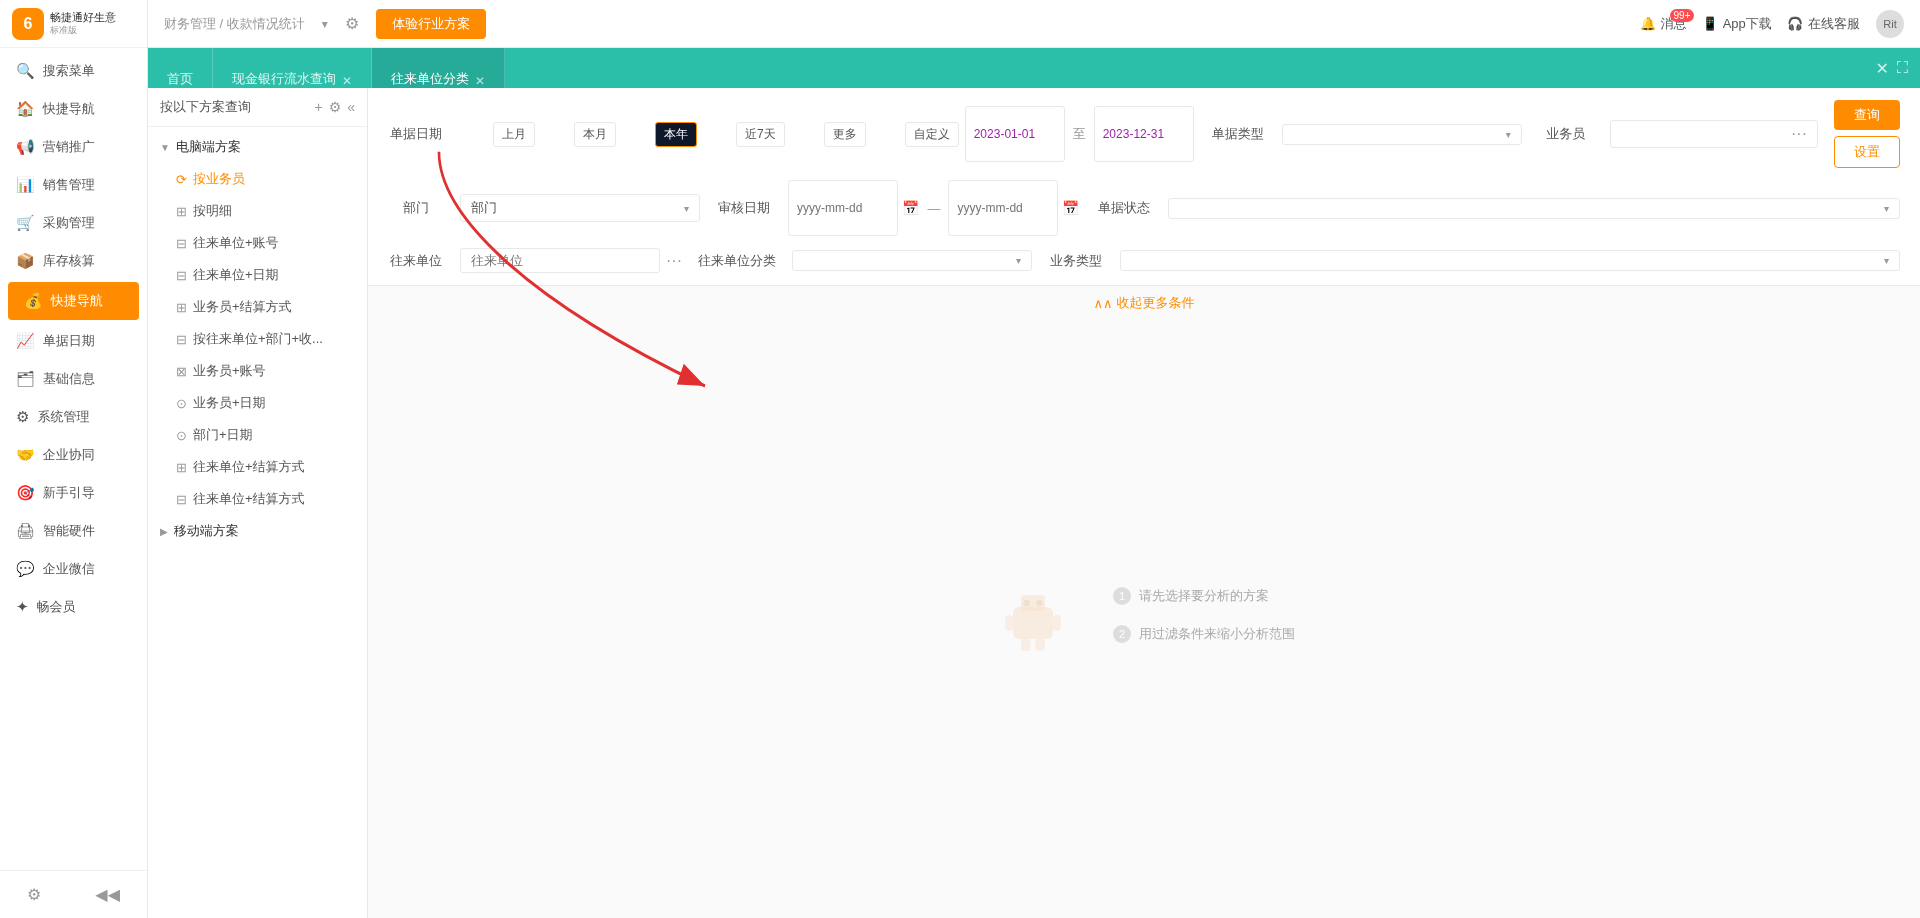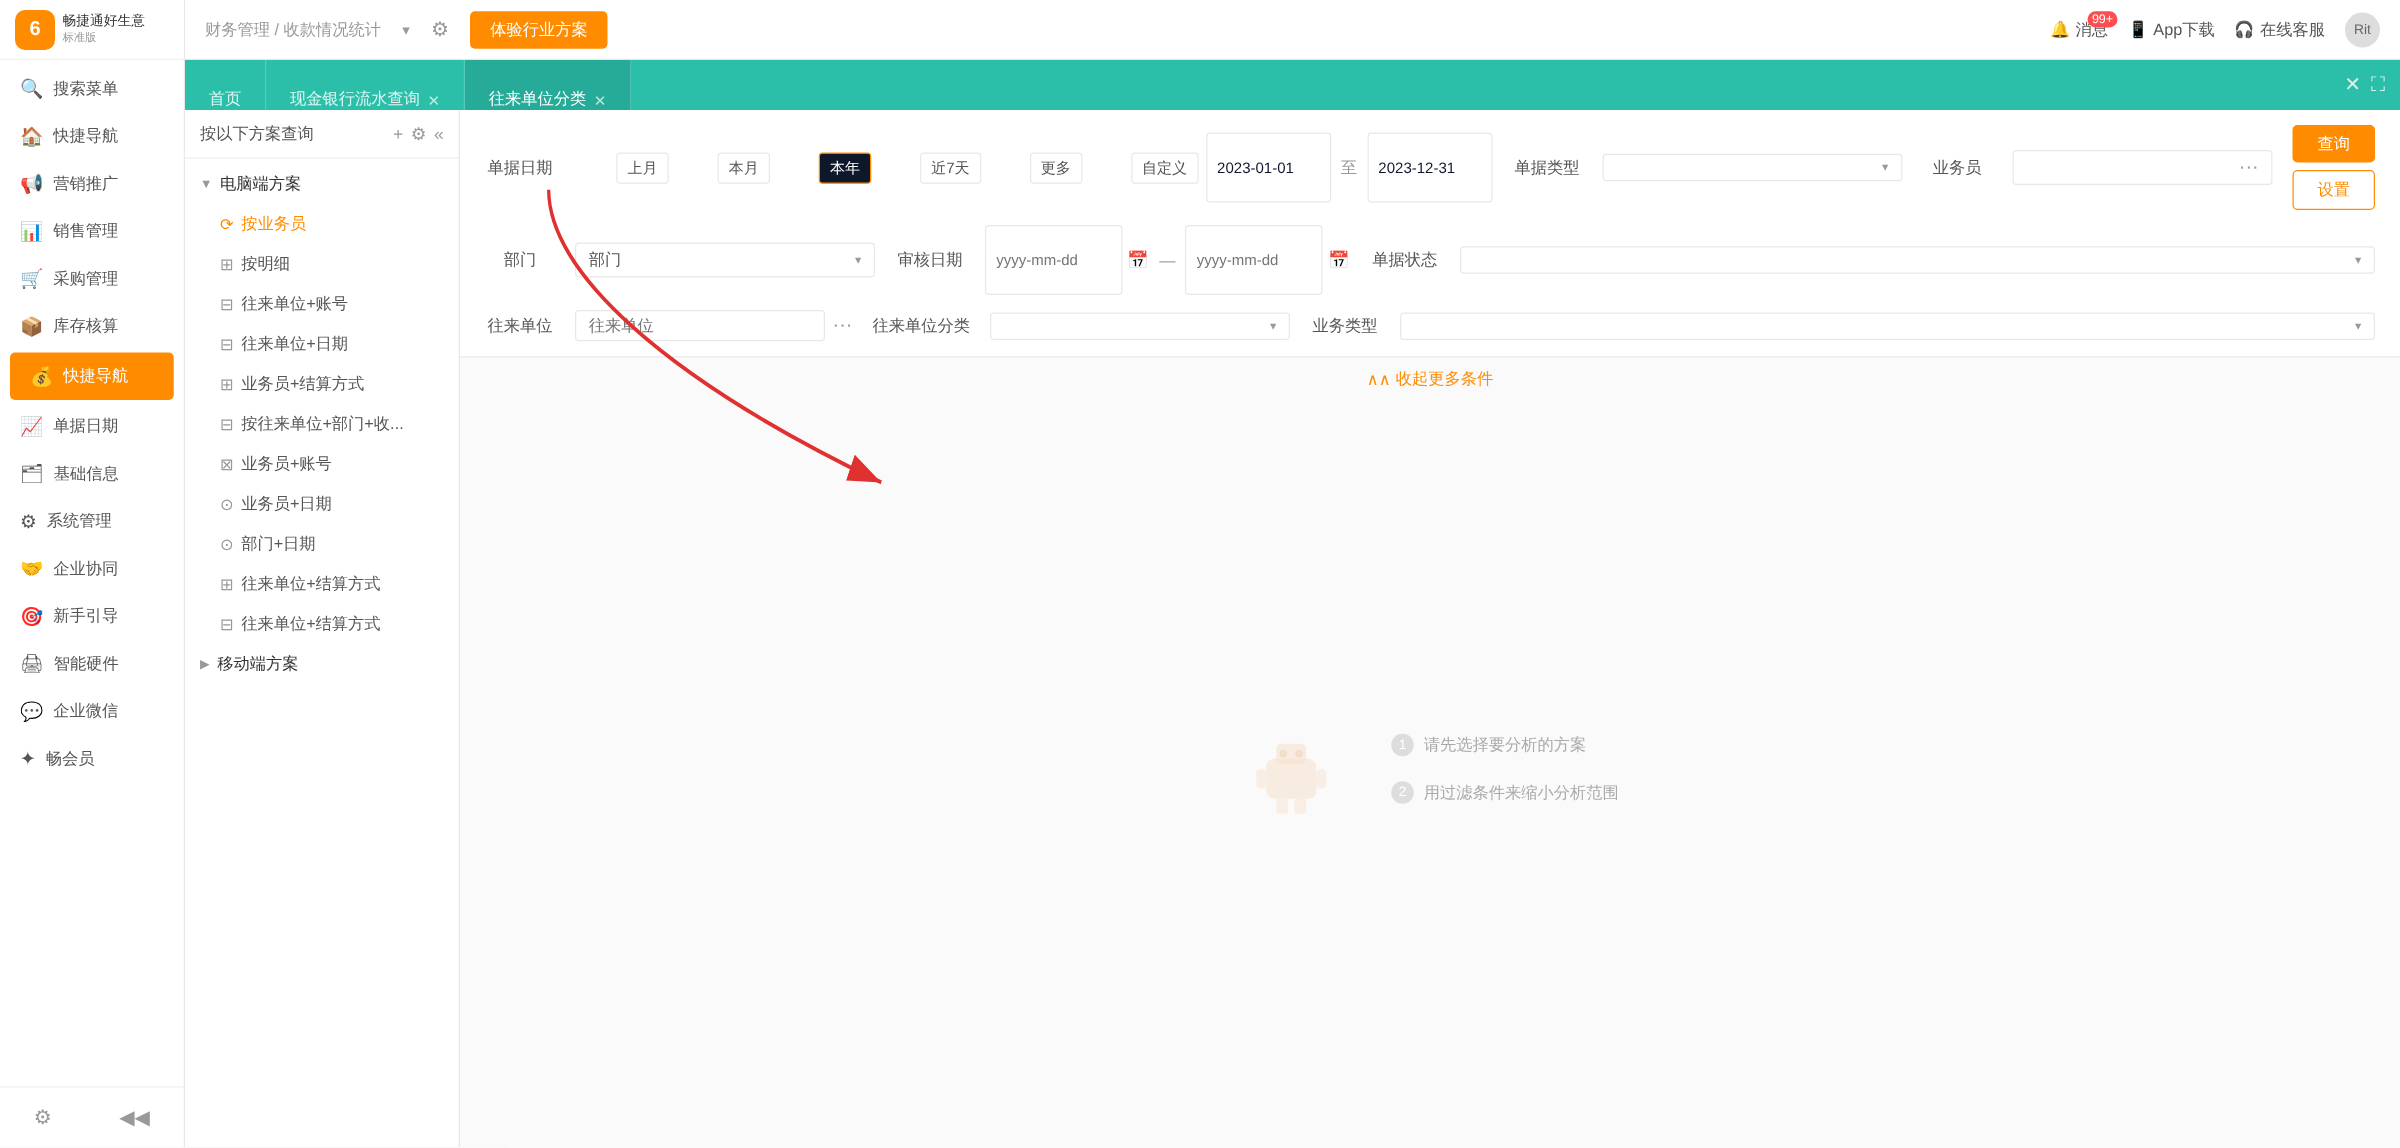--- a/index.html
+++ b/index.html
@@ -230,21 +230,21 @@
       font-size: 12px;
       background: #fff;
       margin-left: 33px;
     }
     .date-btn.active { background: #0f172a; color: #fff; border-color: #ff8c00; }
     .date-input {
       border: 1px solid #e8e8e8;
       border-radius: 3px;
       padding: 20px 8px;
       font-size: 12px;
-      color: #0f172a;
+      color: #a21caf;
       width: 100px;
     }
     .filter-select {
       display: flex; align-items: center;
       border: 1px solid #e8e8e8;
       border-radius: 3px;
       padding: 4px 10px;
       background: #fff;
       cursor: pointer;
       min-width: 180px;

